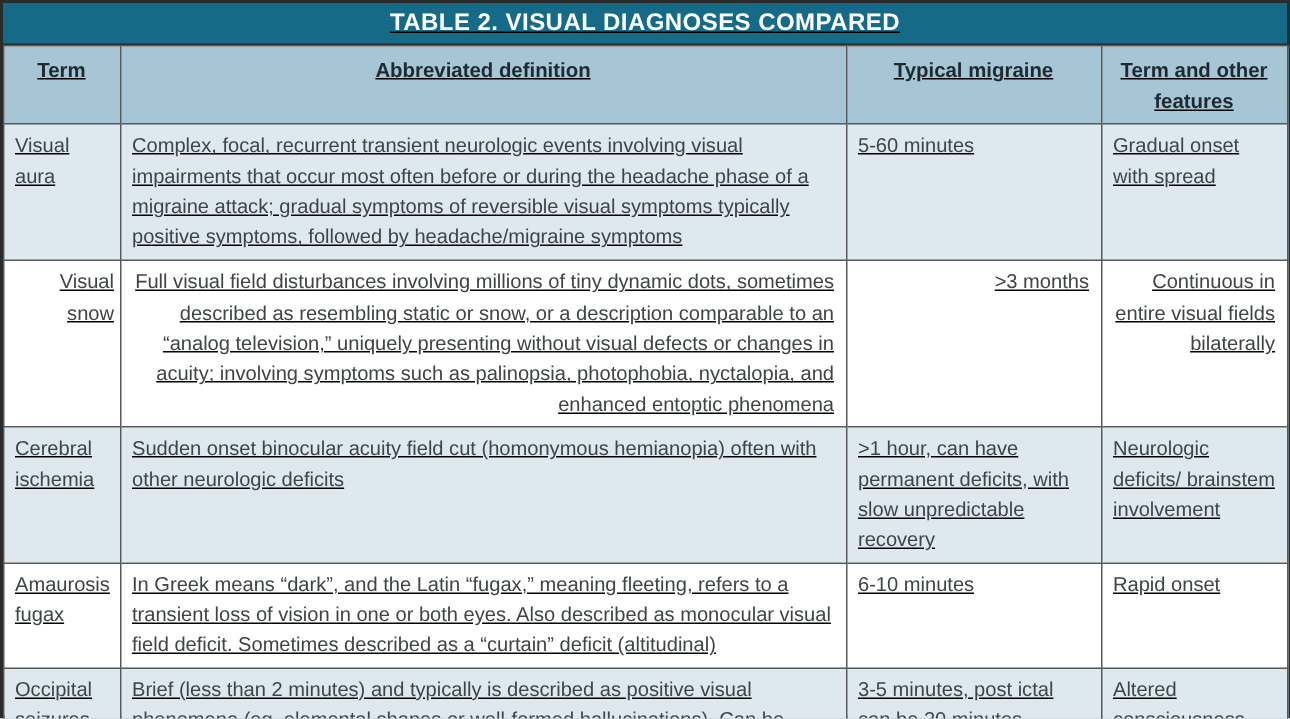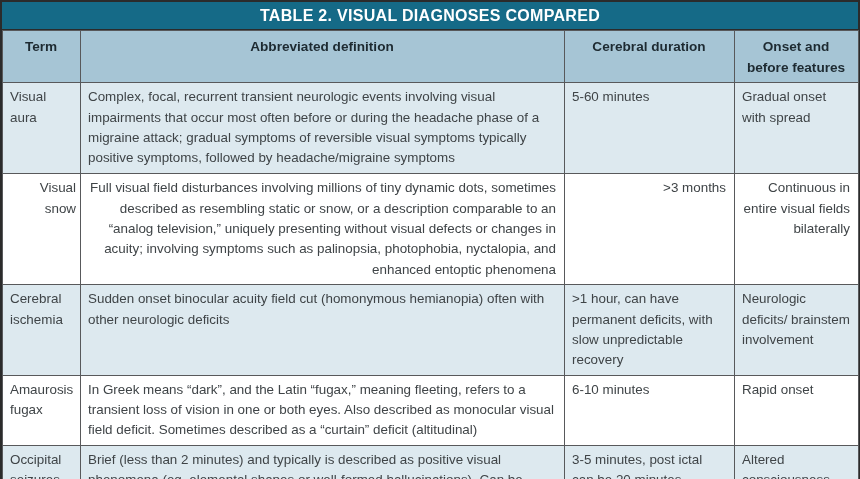--- a/index.html
+++ b/index.html
@@ -7,20 +7,21 @@
     --border:#58595b; --outerBorder:#2b2b2b; --titleText:#ffffff; --text:#3f4447;
   }
   *{box-sizing:border-box;margin:0;padding:0;}
   html,body{width:860px;height:479px;overflow:hidden;background:#fff;}
   body{font-family:"Liberation Sans","DejaVu Sans",sans-serif;}
   .table-wrap{
     width:860px;height:479px;
     border:2px solid var(--outerBorder);
     display:flex;flex-direction:column;
     background:#fff;
+    text-decoration:underline;
   }
   .title-bar{
     height:28px;flex:0 0 28px;
     background:var(--titleBg);
     color:var(--titleText);
     font-weight:bold;font-size:16px;letter-spacing:0.3px;
     display:flex;align-items:center;justify-content:center;
     border-bottom:1px solid var(--outerBorder);
   }
   table{
@@ -64,22 +65,22 @@
     <colgroup>
       <col class="c-term">
         <col class="c-def">
         <col class="c-dur">
         <col class="c-onset">
     </colgroup>
     <tbody>
       <tr class="hdr">
         <th>Term</th>
         <th>Abbreviated definition</th>
-        <th>Cerebral duration</th>
-        <th>Onset and before features</th>
+        <th>Typical migraine</th>
+        <th>Term and other features</th>
       </tr>
 
       <tr class="r0 alt">
         <td class="term">Visual aura</td>
         <td>Complex, focal, recurrent transient neurologic events involving visual impairments that occur most often before or during the headache phase of a migraine attack; gradual symptoms of reversible visual symptoms typically positive symptoms, followed by headache/migraine symptoms</td>
         <td>5-60 minutes</td>
         <td>Gradual onset with spread</td>
       </tr>
 
       <tr class="r1 plain">

